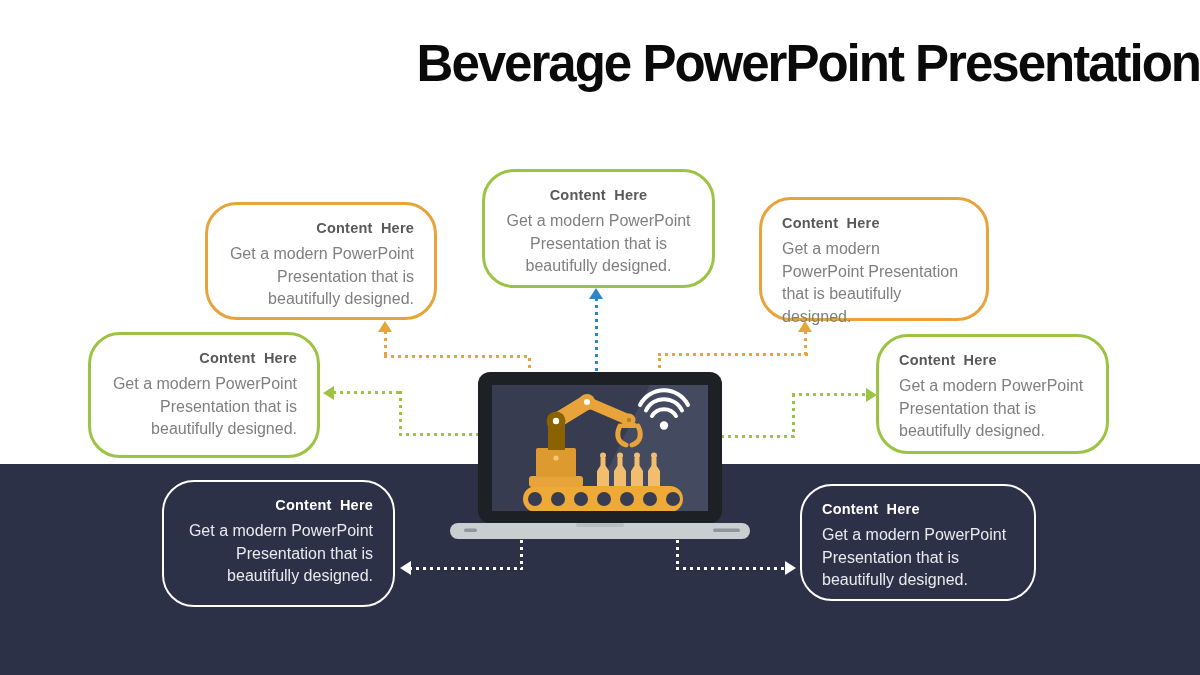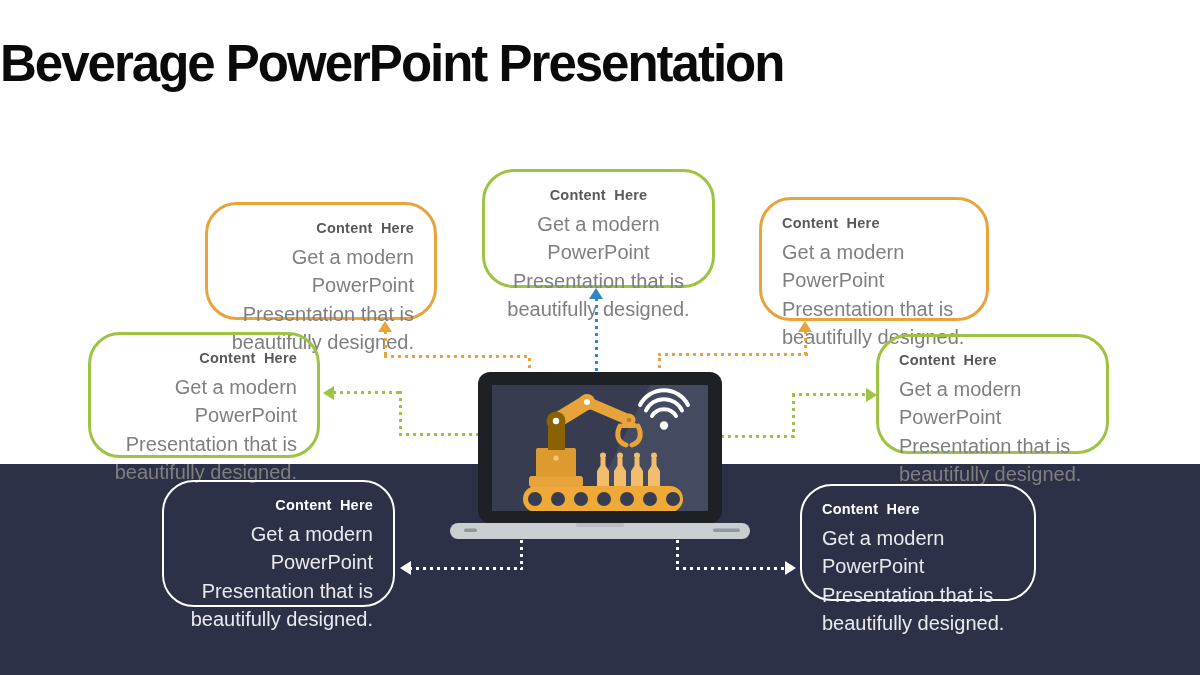--- a/index.html
+++ b/index.html
@@ -3,30 +3,30 @@
 <meta charset="utf-8">
 <style>
   html,body { margin:0; padding:0; background:#fff; }
   .slide {
     position:relative; width:1200px; height:675px; overflow:hidden;
     background:#ffffff; font-family:"Liberation Sans", sans-serif;
   }
   .band { position:absolute; left:0; top:464px; width:1200px; height:211px;
           background:var(--dark-band, #2D3148); }
   .title {
-    position:absolute; top:34px; left:0; width:1200px; text-align:left;
+    position:absolute; top:34px; left:0; width:1200px; text-align:right;
     font-size:51px; font-weight:bold; letter-spacing:-2px; color:#0a0a0a;
   }
   .box { position:absolute; box-sizing:border-box; padding:15px 20px 12px 20px; background:transparent;border-radius:32px; }
   .box.b-orange { border:3px solid var(--orange, #E8A33B); }
   .box.b-green  { border:3px solid var(--green, #9DC343); }
   .box.b-white  { border:2px solid #ffffff; }
   .box-title { font-size:14.5px; font-weight:bold; color:var(--heading-gray,#595959);
                white-space:pre-wrap; margin-bottom:7px; letter-spacing:.2px; }
-  .box-body  { font-size:20px; color:var(--body-gray,#7F7F7F); line-height:1.42; }
+  .box-body  { font-size:16px; color:var(--body-gray,#7F7F7F); line-height:1.42; }
   .on-dark .box-title { color:#ffffff; }
   .on-dark .box-body  { color:#E9EAEE; }
   .align-right  { text-align:right; }
   .align-center { text-align:center; }
   .align-left   { text-align:left; }
   .seg { position:absolute; }
   .hdots { height:3px; background:repeating-linear-gradient(90deg, currentColor 0 3px, transparent 3px 7px); }
   .vdots { width:3px;  background:repeating-linear-gradient(180deg, currentColor 0 3px, transparent 3px 7px); }
   .arr { position:absolute; width:0; height:0; }
   .arr-up    { border-left:7px solid transparent; border-right:7px solid transparent; border-bottom:11px solid; }

